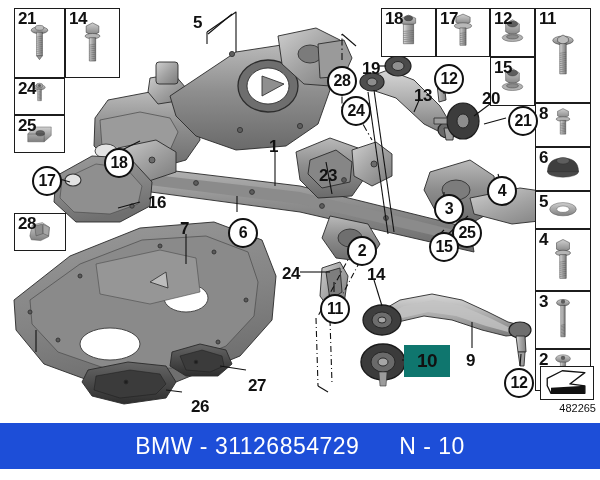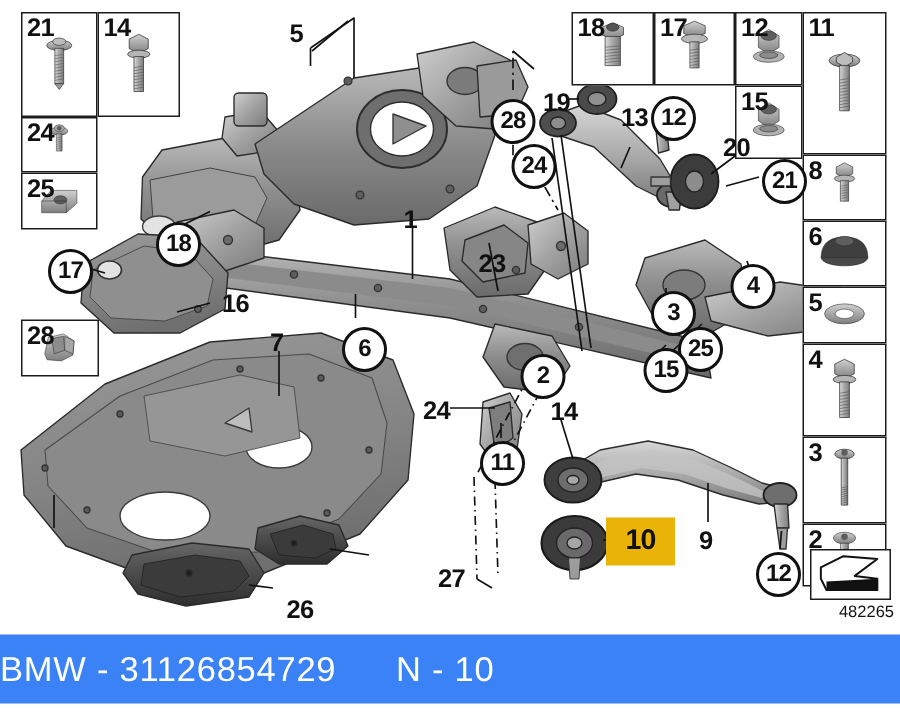--- a/index.html
+++ b/index.html
@@ -55,22 +55,22 @@
     position:absolute;
     display:flex;align-items:center;justify-content:center;
     font-size:19px;font-weight:bold;color:#111;
     box-sizing:border-box;
     letter-spacing:-0.5px;
   }
 
   
   #footer{
     position:absolute;left:0;top:423px;width:600px;height:46px;
-    background:#3b82f6;
-    display:flex;align-items:center;justify-content:flex-start;
+    background:#1d4ed8;
+    display:flex;align-items:center;justify-content:center;
   }
   #footer .ftxt{
     color:#ffffff;font-size:23px;letter-spacing:0.5px;
     font-family:"Liberation Sans", sans-serif;
   }
   #footer .fsep{display:inline-block;width:26px;}
 
   #imgcode{
     position:absolute;left:540px;top:402px;width:56px;
     text-align:right;font-size:11px;color:#111;
@@ -762,48 +762,48 @@
         </div>
         <div class="plabel">2</div>
       </div>
     </div>
 
   <div id="calloutsPlain">
       <div class="cnum" style="left: 148px; top: 194px;">16</div>
       <div class="cnum" style="left: 269px; top: 138px;">1</div>
       <div class="cnum" style="left: 319px; top: 167px;">23</div>
       <div class="cnum" style="left: 362px; top: 60px;">19</div>
-      <div class="cnum" style="left: 414px; top: 70px; text-align: center;">13</div>
+      <div class="cnum" style="left: 414px; top: 87px; text-align: center;">13</div>
       <div class="cnum" style="left: 482px; top: 90px;">20</div>
       <div class="cnum" style="left: 282px; top: 265px;">24</div>
       <div class="cnum" style="left: 180px; top: 220px;">7</div>
       <div class="cnum" style="left: 466px; top: 352px;">9</div>
       <div class="cnum" style="left: 367px; top: 266px;">14</div>
       <div class="cnum" style="left: 191px; top: 398px;">26</div>
-      <div class="cnum" style="left: 248px; top: 377px; margin-left: 44px;">27</div>
+      <div class="cnum" style="left: 248px; top: 377px;">27</div>
       <div class="cnum" style="left: 193px; top: 14px;">5</div>
     </div>
   <div id="calloutsCircled">
       <div class="ccirc" style="left: 32px; top: 166px;">17</div>
       <div class="ccirc" style="left: 104px; top: 148px;">18</div>
       <div class="ccirc" style="left: 228px; top: 218px;">6</div>
       <div class="ccirc" style="left: 327px; top: 66px;">28</div>
       <div class="ccirc" style="left: 341px; top: 96px;">24</div>
       <div class="ccirc" style="left: 434px; top: 64px;">12</div>
       <div class="ccirc" style="left: 508px; top: 106px;">21</div>
       <div class="ccirc" style="left: 487px; top: 176px;">4</div>
       <div class="ccirc" style="left: 434px; top: 194px;">3</div>
       <div class="ccirc" style="left: 452px; top: 218px;">25</div>
       <div class="ccirc" style="left: 429px; top: 232px;">15</div>
       <div class="ccirc" style="left: 347px; top: 236px;">2</div>
       <div class="ccirc" style="left: 320px; top: 294px;">11</div>
       <div class="ccirc" style="left: 504px; top: 368px;">12</div>
     </div>
   <div id="calloutsHighlight">
-      <div class="chl" style="left: 404px; top: 345px; width: 46px; height: 32px; background: #eab308;">10</div>
+      <div class="chl" style="left: 404px; top: 345px; width: 46px; height: 32px; background: #0f766e;">10</div>
     </div>
 
   <div id="arrowbox">
     <svg viewBox="0 0 54 34" width="100%" height="100%">
       <path d="M6,20 L6,12 L22,4 L46,6 L30,18 L46,20 L46,28 L10,28 Z" fill="#ffffff" stroke="#111" stroke-width="1.4" stroke-linejoin="round"></path>
       <path d="M10,22 L46,20 L46,28 L10,28 Z" fill="#111"></path>
     </svg>
   </div>
   <div id="imgcode">482265</div>
 

